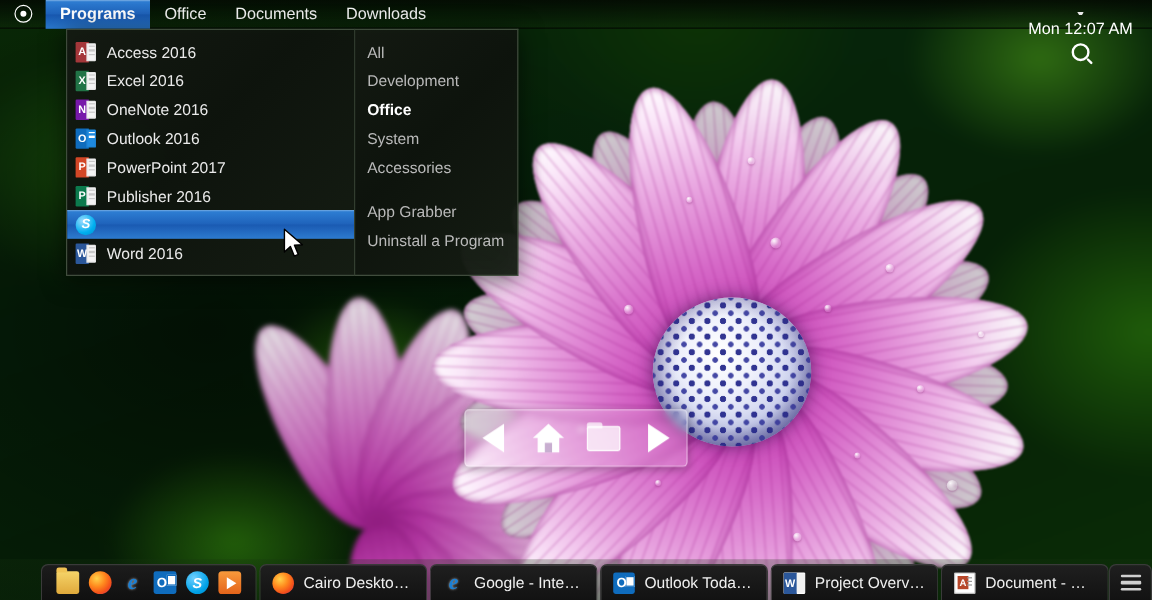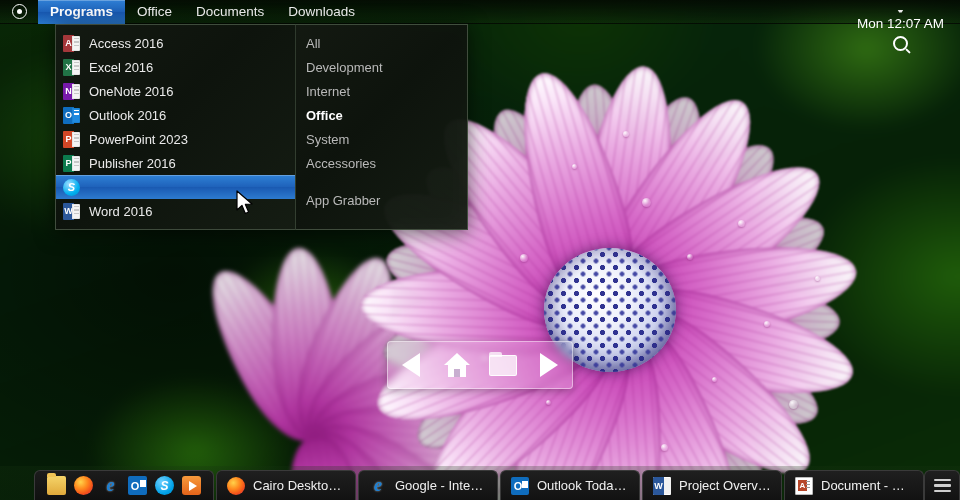--- a/index.html
+++ b/index.html
@@ -169,21 +169,21 @@
     position:absolute; left:55px; top:24px; z-index:60;
     display:flex;
     filter: drop-shadow(0 3px 10px rgba(0,0,0,0.6));
   }
   .menu-pane {
     background:linear-gradient(135deg, rgba(20,26,18,0.965) 0%, rgba(14,20,13,0.965) 45%, rgba(22,30,20,0.95) 100%);
     border:1px solid rgba(120,140,115,0.45);
     padding:6px 0;
   }
   #apps-pane { width:240px; border-right:none; }
-  #cats-pane { width:173px; border-left:1px solid rgba(110,130,105,0.35); }
+  #cats-pane { width:137px; border-left:1px solid rgba(110,130,105,0.35); }
 
   .app-row {
     height:24px; display:flex; align-items:center;
     padding:0 6px 0 7px;
     color:#eaeaea; font-size:13px;
     white-space:nowrap;
   }
   .app-row.sel {
     background:linear-gradient(to bottom,#2f81d6 0%, #1f63bb 48%, #1a5ab2 52%, #2d7bcf 100%);
     color:#fff;
@@ -466,21 +466,21 @@
 
     <div class="app-row">
       <span class="app-ico">
         <span class="tag" style="background:#d24726">P</span>
           <span class="pg">
             <i></i>
             <i></i>
             <i></i>
           </span>
       </span>
-      <span>PowerPoint 2023</span>
+      <span>PowerPoint 2017</span>
     </div>
 
     <div class="app-row">
       <span class="app-ico">
         <span class="tag" style="background:#0c7a4d">P</span>
           <span class="pg">
             <i></i>
             <i></i>
             <i></i>
           </span>
@@ -506,35 +506,35 @@
 
   </div>
 
   <div class="menu-pane" id="cats-pane">
     <div class="cat-row">
       <span>All</span>
     </div>
     <div class="cat-row">
       <span>Development</span>
     </div>
-    <div class="cat-row">
-      <span>Internet</span>
-    </div>
     <div class="cat-row current">
       <span>Office</span>
     </div>
     <div class="cat-row">
       <span>System</span>
     </div>
     <div class="cat-row">
       <span>Accessories</span>
     </div>
     <div class="cat-sep"></div>
     <div class="cat-row">
       <span>App Grabber</span>
+    </div>
+    <div class="cat-row">
+      <span>Uninstall a Program</span>
     </div>
   </div>
 </div>
 
 <div id="dock">
   <div class="dock-btn">
     <span class="dk-tri-l"></span>
   </div>
   <div class="dock-btn">
     <span class="dk-home">

